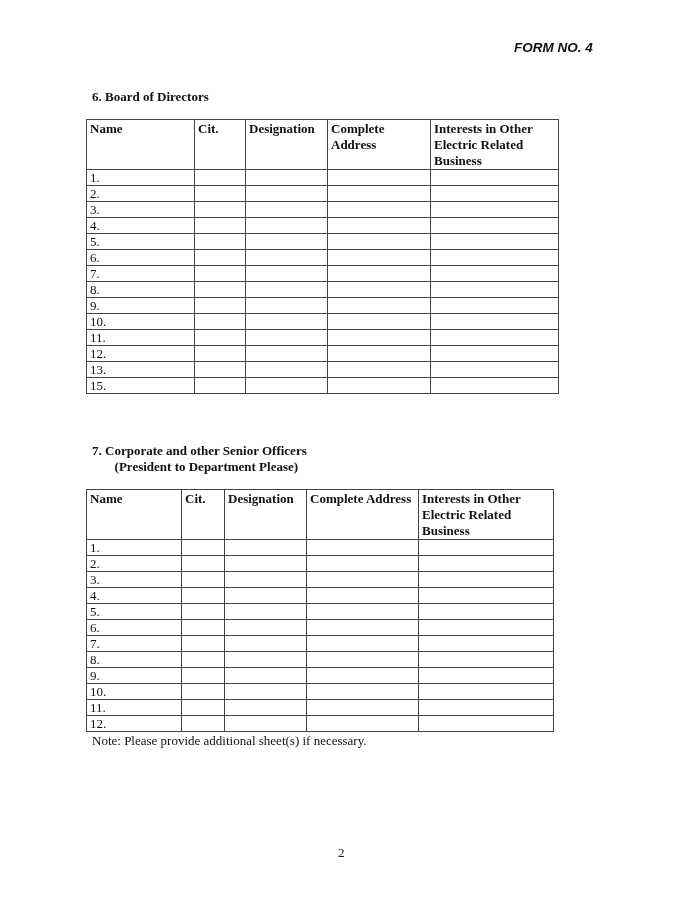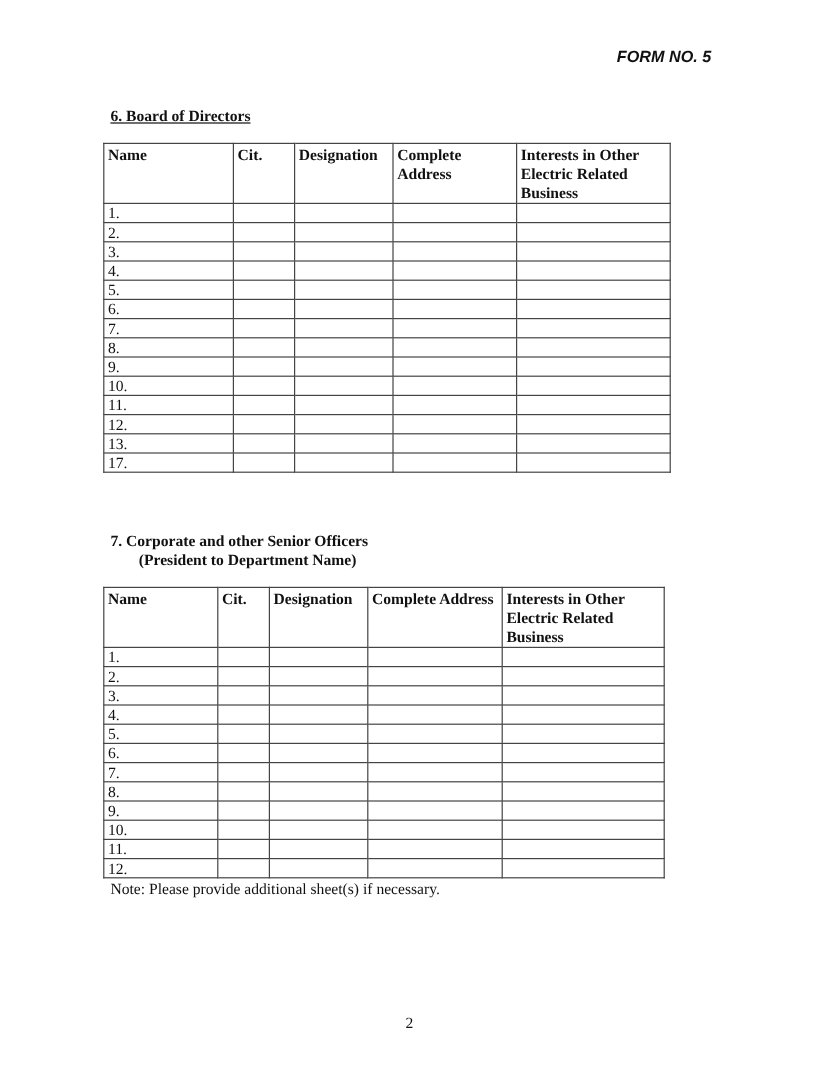--- a/index.html
+++ b/index.html
@@ -10,23 +10,23 @@
   table { position:absolute; border-collapse:collapse; table-layout:fixed; font-size:13px; }
   th, td { border:1.2px solid #444; padding:0 3px; }
   th { font-weight:bold; vertical-align:top; text-align:left; line-height:16px; padding-top:1px; height:46px; }
   td { height:15px; line-height:15px; }
   .note { position:absolute; left:92px; top:733px; font-size:13px; }
   .page-num { position:absolute; left:338px; top:845px; font-size:13px; }
 </style>
 </head>
 <body>
 
-<div class="form-no">FORM NO. 5</div>
-
-<div class="section-title" style="top:89px;text-decoration:underline;">6. Board of Directors</div>
+<div class="form-no">FORM NO. 4</div>
+
+<div class="section-title" style="top:89px;">6. Board of Directors</div>
 
 <table id="t6" style="left:86px; top:119px; width:472px;">
   <colgroup>
       <col style="width:108px">
       <col style="width:51px">
       <col style="width:82px">
       <col style="width:103px">
       <col style="width:128px">
     </colgroup>
   <thead>
@@ -124,32 +124,32 @@
         <td></td>
       </tr>
       <tr>
         <td>13.</td>
         <td></td>
         <td></td>
         <td></td>
         <td></td>
       </tr>
       <tr>
-        <td>17.</td>
+        <td>15.</td>
         <td></td>
         <td></td>
         <td></td>
         <td></td>
       </tr>
     </tbody>
 </table>
 
 <div class="section-title" style="top:443px;text-align:center;">
   <span>7. Corporate and other Senior Officers</span>
-  <span class="sub">(President to Department Name)</span>
+  <span class="sub">(President to Department Please)</span>
 </div>
 
 <table id="t7" style="left:86px; top:489px; width:467px;">
   <colgroup>
       <col style="width:95px">
       <col style="width:43px">
       <col style="width:82px">
       <col style="width:112px">
       <col style="width:135px">
     </colgroup>

